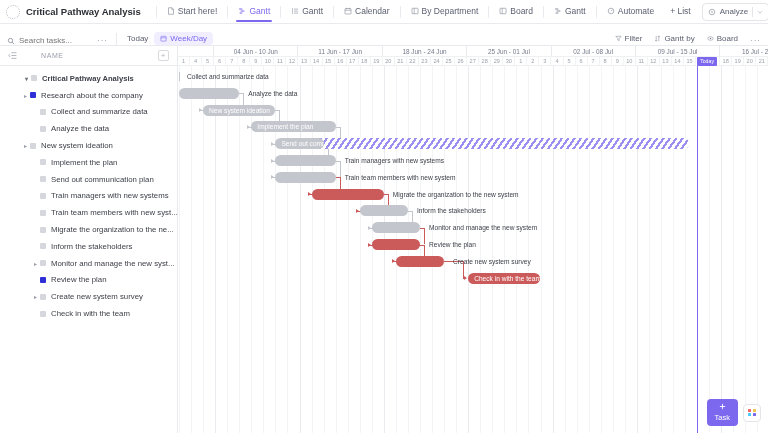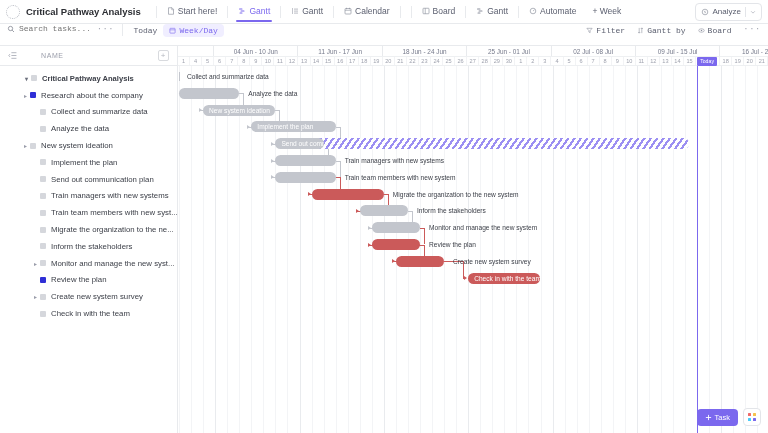--- a/index.html
+++ b/index.html
@@ -71,27 +71,26 @@
     font-size: 8px;
     margin-left: 6px;
     cursor: pointer;
   }
   .pill .vdiv { width:1px; height:10px; background:#e3e5e9; }
 
   
   .toolbar {
     height: 22px;
     display: flex;
-    align-items: flex-start;
+    align-items: flex-end;
     border-bottom: 1px solid #e8eaed;
     padding: 0 7px;
     font-size: 8px;
     color: #7c808c;
     white-space: nowrap;
-    font-family: Liberation Mono, monospace;
   }
   .search-box {
     display: flex; align-items: center; gap: 4px;
     cursor: text;
   }
   .search-box input {
     border: none; outline: none;
     font-family: inherit; font-size: 8px;
     color: #9a9daa; width: 70px; background: transparent;
   }
@@ -307,20 +306,21 @@
     display: flex; align-items: center; gap: 5px;
     z-index: 20;
   }
   .fab-task {
     background: #7b68ee; color: #fff;
     font-size: 7.5px;
     border-radius: 4px;
     padding: 4px 8px;
     display: flex; align-items: center; gap: 3px;
     cursor: pointer;
+    flex-direction: column;
   }
   .fab-grid {
     width: 18px; height: 18px;
     background: #fff;
     border: 1px solid #e3e5e9;
     border-radius: 4px;
     display: flex; align-items: center; justify-content: center;
     cursor: pointer;
   }
   .gridicon { display: grid; grid-template-columns: 3px 3px; grid-template-rows: 3px 3px; gap: 1.5px; }
@@ -369,20 +369,27 @@
   <div class="navitem">
     <svg width="8" height="8" viewBox="0 0 16 16">
         <rect x="2" y="3" width="12" height="11" rx="1.5" fill="none" stroke="#8a8e9b" stroke-width="1.3"></rect>
         <path d="M2 6.5h12" stroke="#8a8e9b" stroke-width="1.2"></path>
         <path d="M5 1.5v3M11 1.5v3" stroke="#8a8e9b" stroke-width="1.2"></path>
       </svg>
     <span>Calendar</span>
   </div>
   <div class="nav-sep"></div>
 
+  <div class="navitem">
+    <svg width="8" height="8" viewBox="0 0 16 16">
+        <rect x="2" y="2.5" width="12" height="11" rx="1.3" fill="none" stroke="#8a8e9b" stroke-width="1.3"></rect>
+        <path d="M6.5 2.5v11" stroke="#8a8e9b" stroke-width="1.2"></path>
+      </svg>
+    <span>By Department</span>
+  </div>
   <div class="nav-sep"></div>
 
   <div class="navitem">
     <svg width="8" height="8" viewBox="0 0 16 16">
         <rect x="2" y="2.5" width="12" height="11" rx="1.3" fill="none" stroke="#8a8e9b" stroke-width="1.3"></rect>
         <path d="M6.5 2.5v11" stroke="#8a8e9b" stroke-width="1.2"></path>
       </svg>
     <span>Board</span>
   </div>
   <div class="nav-sep"></div>
@@ -399,21 +406,21 @@
 
   <div class="navitem">
     <svg width="8" height="8" viewBox="0 0 16 16">
         <circle cx="8" cy="8" r="5.6" fill="none" stroke="#8a8e9b" stroke-width="1.3"></circle>
         <path d="M8 8l3-2.5" stroke="#8a8e9b" stroke-width="1.2"></path>
       </svg>
     <span>Automate</span>
   </div>
 
   <div class="navitem" style="margin-left:6px;">
-    <span>+ Week</span>
+    <span>+ List</span>
   </div>
 
   <div class="spacer"></div>
 
   <div class="pill">
     <svg width="8" height="8" viewBox="0 0 16 16">
         <circle cx="8" cy="8" r="5.6" fill="none" stroke="#8a8e9b" stroke-width="1.3"></circle>
         <path d="M8.4 4.6L6 8.6h2.2L7.6 11.4 10 7.4H7.9z" fill="#8a8e9b"></path>
       </svg>
     <span>Analyze</span>

